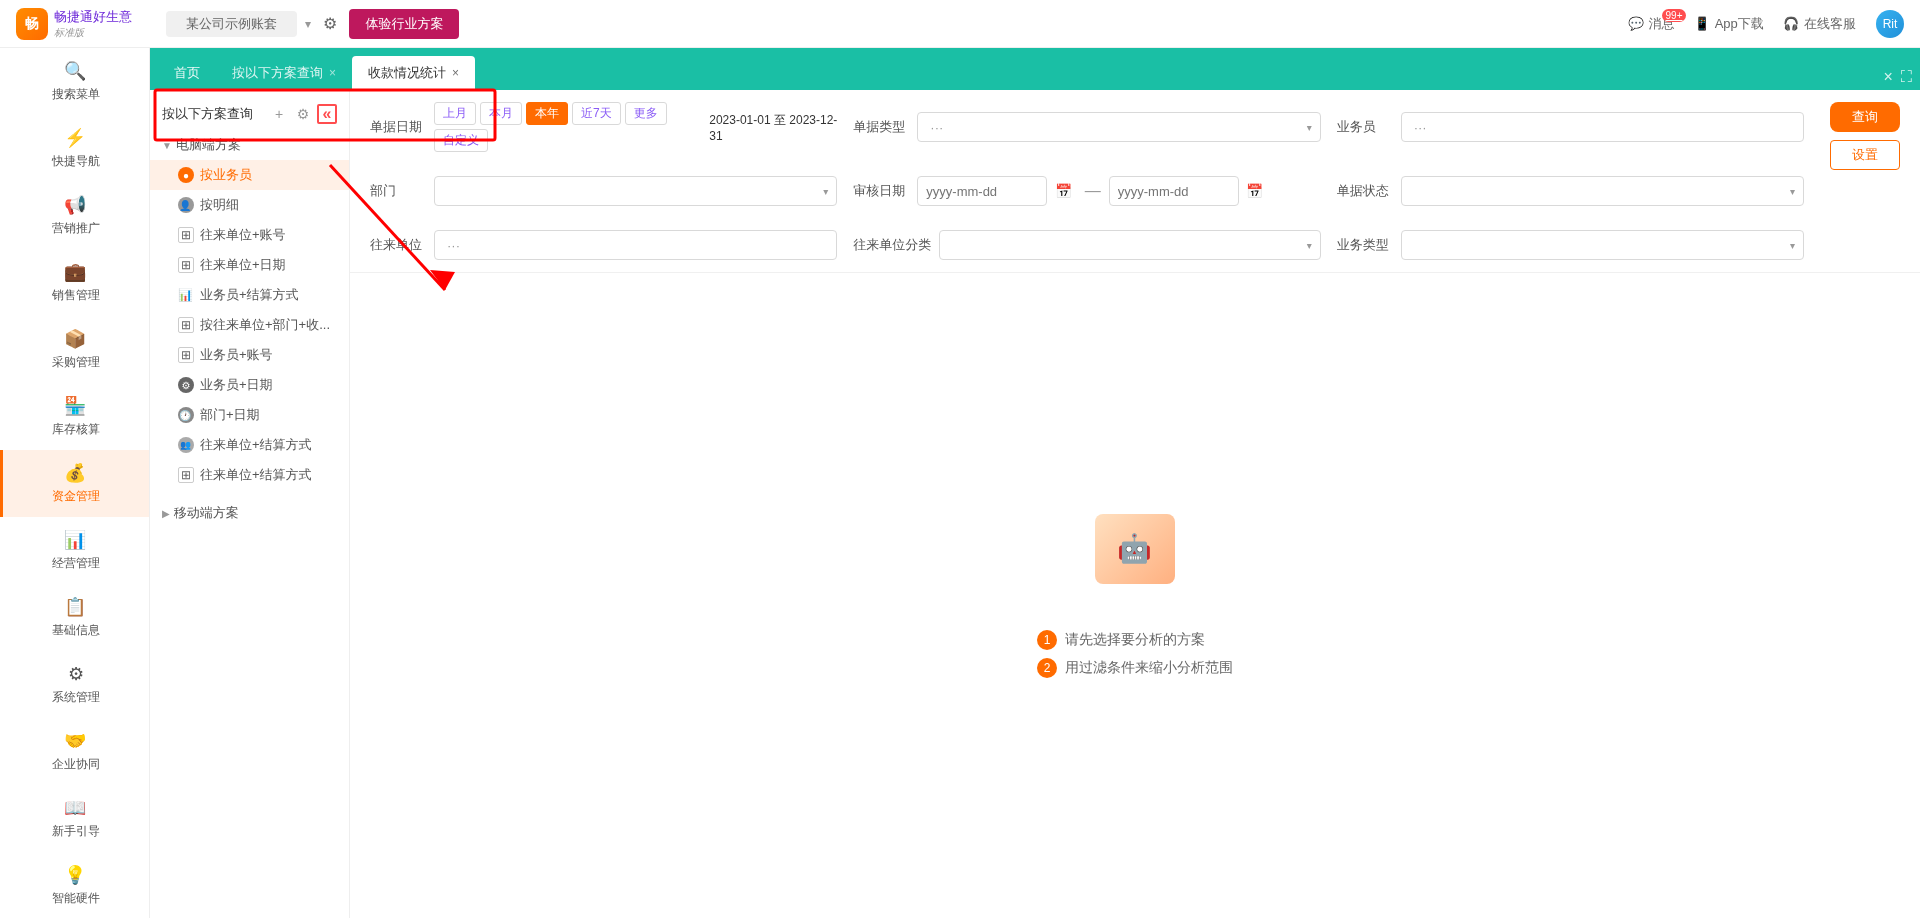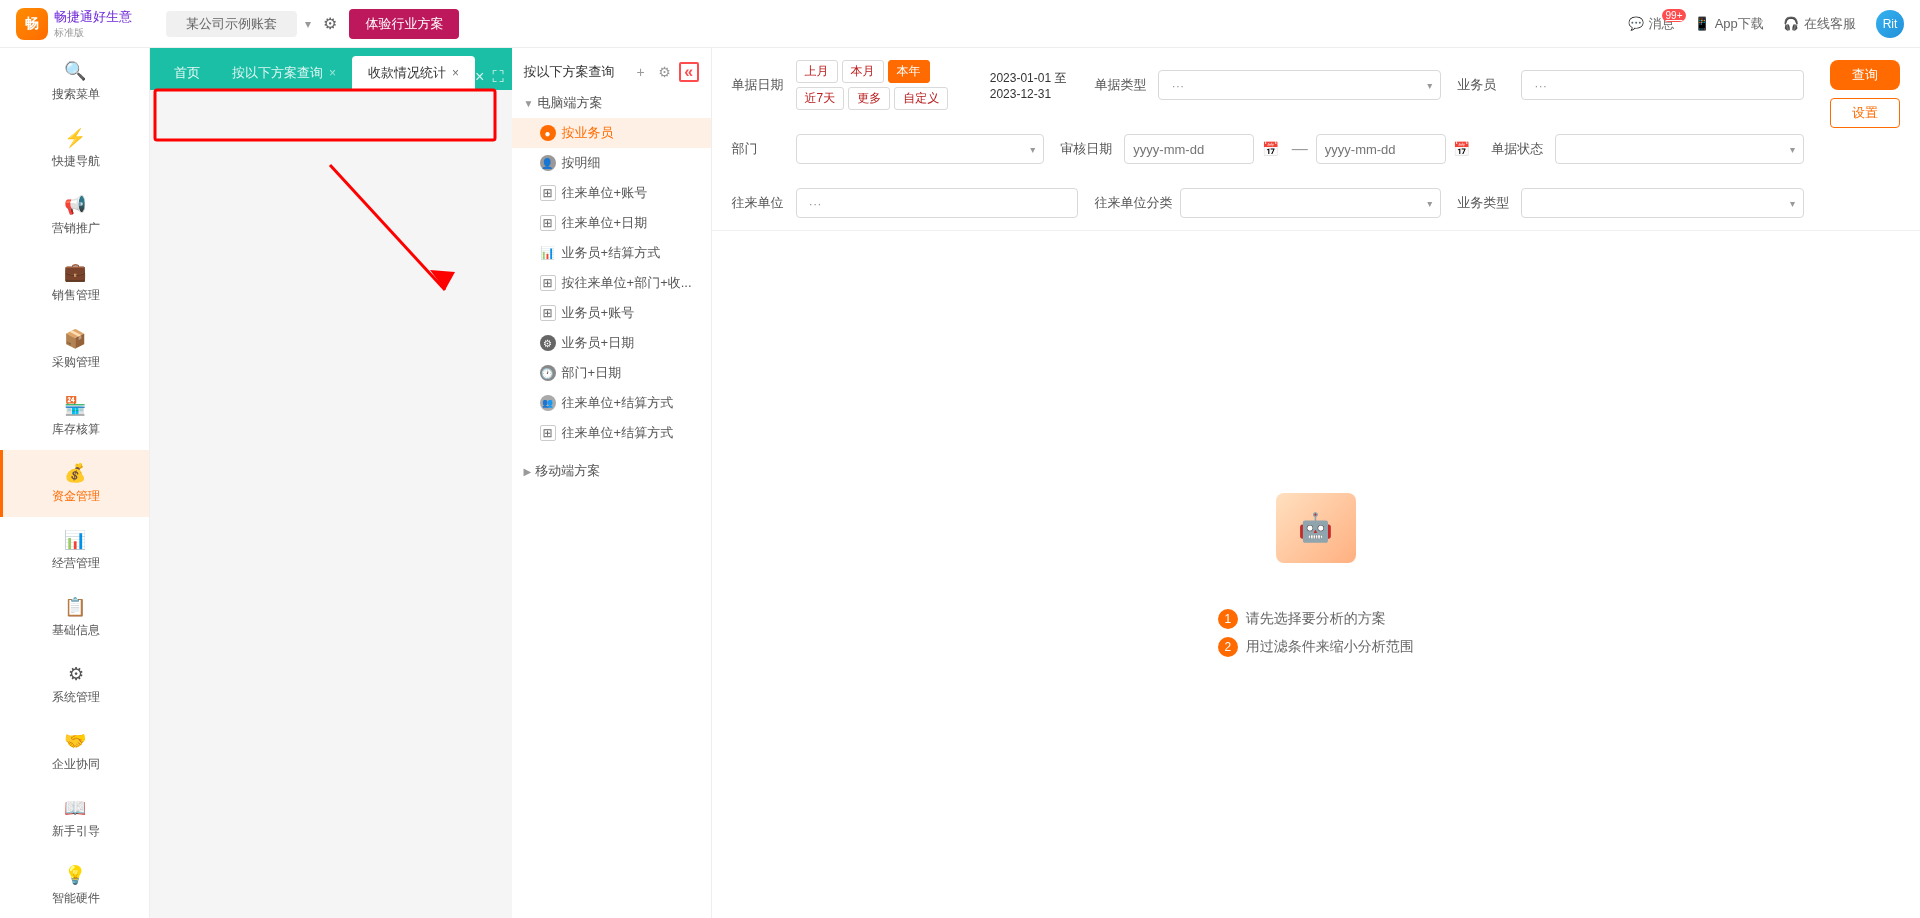--- a/index.html
+++ b/index.html
@@ -24,21 +24,21 @@
       flex-shrink: 0;
     }
     .logo-icon {
       width: 32px; height: 32px;
       background: linear-gradient(135deg, #ff8c00, #ff6b00);
       border-radius: 8px;
       display: flex; align-items: center; justify-content: center;
       color: white; font-size: 18px; font-weight: bold;
     }
     .logo-text { font-size: 13px; color: #6d28d9; }
-    .logo-badge { font-size: 10px; color: #999; }
+    .logo-badge { font-size: 10px; color: #999; font-style: italic; }
     .top-nav-center {
       flex: 1;
       display: flex;
       align-items: center;
       gap: 8px;
     }
     .user-info {
       background: #f0f0f0;
       padding: 4px 20px;
       border-radius: 4px;
@@ -126,21 +126,21 @@
       gap: 4px;
       border-left: 3px solid transparent;
     }
     .sidebar-item.active { background: #fff0e6; color: #ff6b00; border-left-color: #ff6b00; }
     .sidebar-icon { font-size: 18px; }
 
     
     .content-area {
       flex: 1;
       display: flex;
-      flex-direction: row;
+      flex-direction: column;
       overflow: hidden;
       justify-content: space-between;
     }
 
     
     .tab-bar {
       height: 42px;
       background: #1abfa5;
       display: flex;
       align-items: flex-end;
@@ -331,21 +331,21 @@
     .date-btns {
       display: flex;
       gap: 4px;
       flex-wrap: wrap;
     }
     .date-btn {
       padding: 2px 8px;
       border: 1px solid #d9d9d9;
       border-radius: 3px;
       font-size: 12px;
-      color: #b91c1c;
+      color: #8b5cf6;
       cursor: pointer;
       background: #fff;
     }
     .date-btn.active {
       background: #ff6b00;
       color: white;
       border-color: #ff6b00;
     }
     .date-range {
       font-size: 12px;

